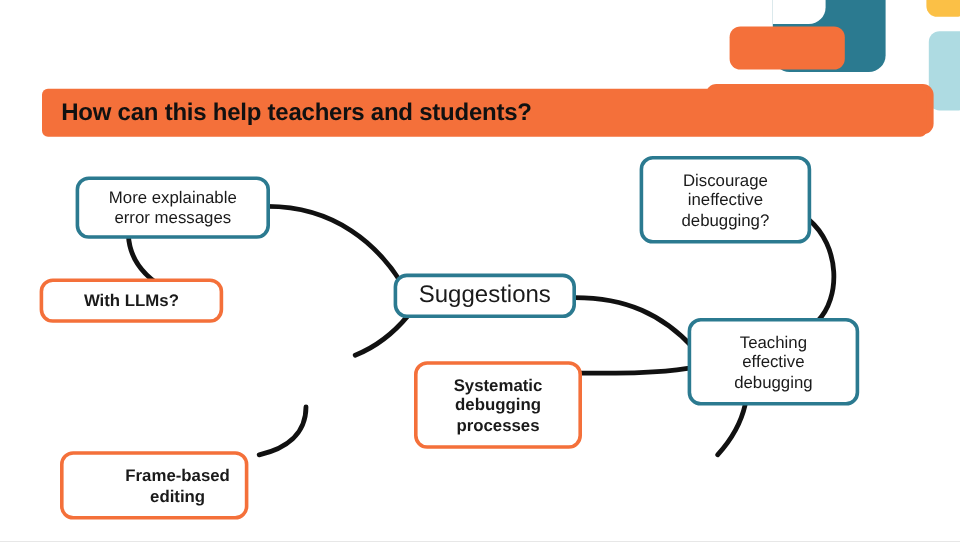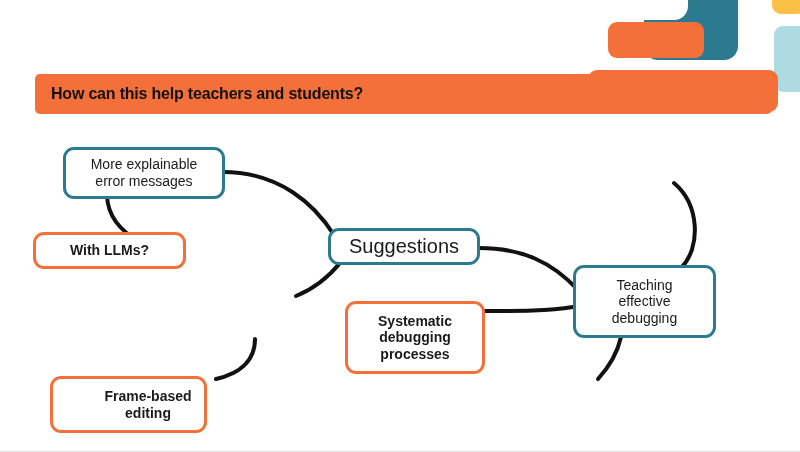--- a/index.html
+++ b/index.html
@@ -81,21 +81,21 @@
     top: 74px;
     width: 737px;
     height: 40px;
     background: #f4703a;
     border-radius: 5px;
     display: flex;
     align-items: center;
   }
   #title-text {
     margin-left: 16px;
-    font-size: 16px;
+    font-size: 20px;
     font-weight: bold;
     color: #111111;
     letter-spacing: -0.2px;
     white-space: nowrap;
   }
 
   
   #mindmap {
     position: absolute;
     left: 0;
@@ -178,20 +178,25 @@
 
     <div class="node" style="left:63px; top:147px; width:162px; height:52px;">
       <span style="white-space:pre-line">More explainable
 error messages</span>
     </div>
 
     <div class="node orange" style="left:33px; top:232px; width:153px; height:37px;">
       <span style="white-space:pre-line">With LLMs?</span>
     </div>
 
+    <div class="node" style="left:533px; top:130px; width:143px; height:73px;">
+      <span style="white-space:pre-line">Discourage
+ineffective
+debugging?</span>
+    </div>
 
     <div class="node central" style="left:328px; top:228px; width:152px; height:37px;">
       <span style="white-space:pre-line">Suggestions</span>
     </div>
 
     <div class="node" style="left:573px; top:265px; width:143px; height:73px;">
       <span style="white-space:pre-line">Teaching
 effective
 debugging</span>
     </div>

